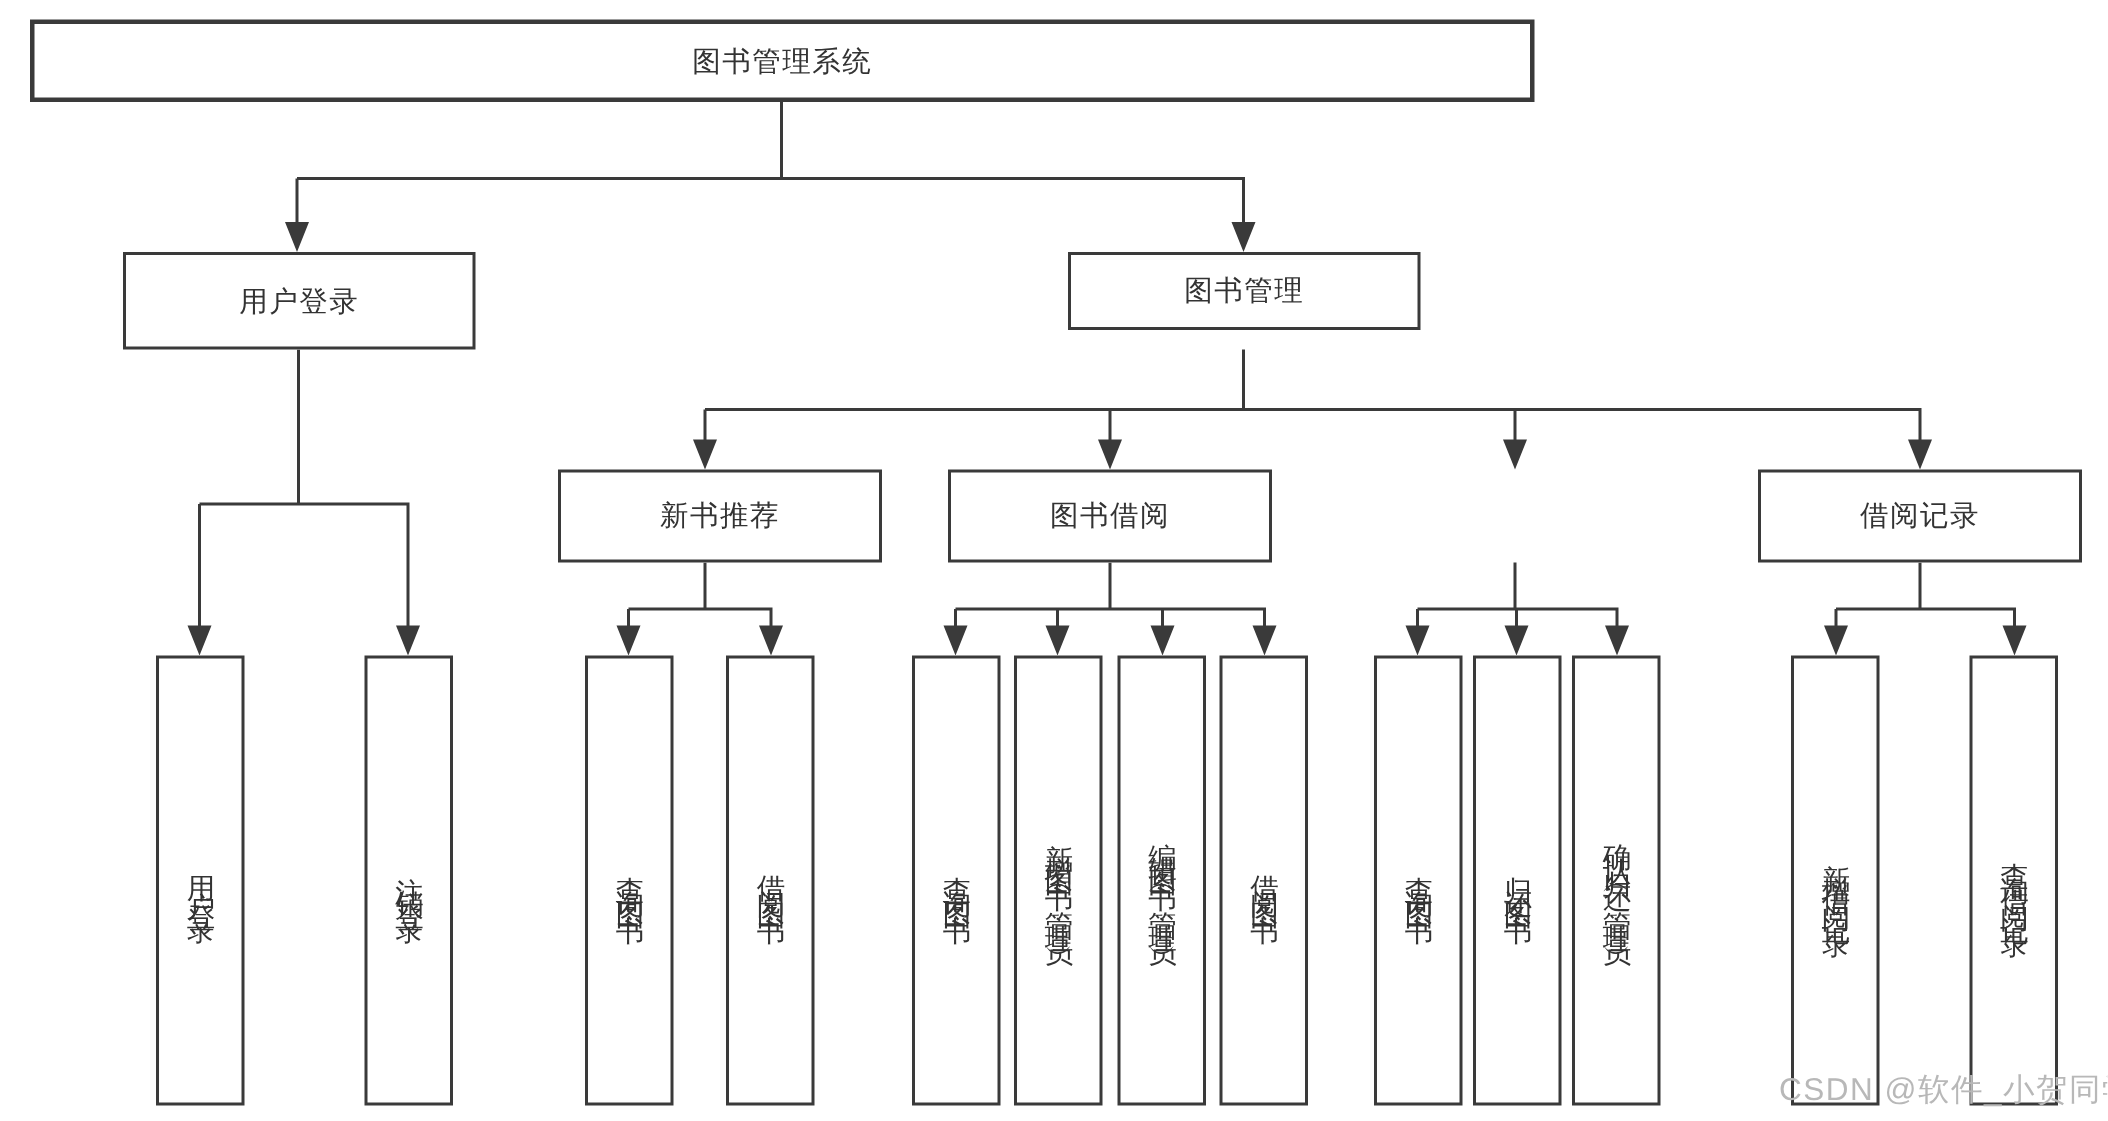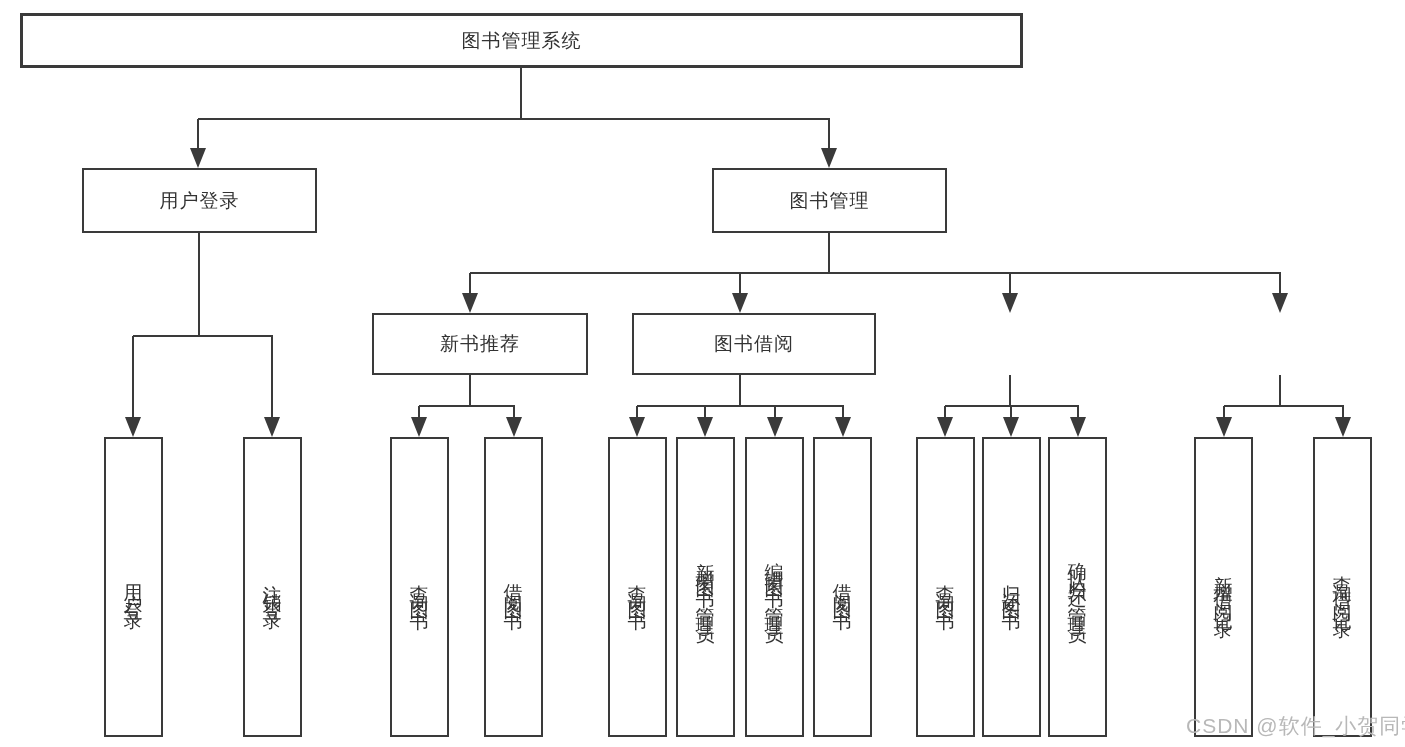--- a/index.html
+++ b/index.html
@@ -70,29 +70,32 @@
       M1216 417 h16 l-8 20 z  M1335 417 h16 l-8 20 z"></path>
   </svg>
 
   <div class="node hbox root" style="left:20px;top:13px;width:1003px;height:55px">
     <span>图书管理系统</span>
   </div>
 
   <div class="node hbox" style="left:82px;top:168px;width:235px;height:65px">
     <span>用户登录</span>
   </div>
-  <div class="node hbox" style="left:712px;top:168px;width:235px;height:65px">
+  <div class="node hbox" style="left:712px;top:168px;width:235px;height:52px">
     <span>图书管理</span>
   </div>
 
   <div class="node hbox" style="left:372px;top:313px;width:216px;height:62px">
     <span>新书推荐</span>
   </div>
-  <div class="node hbox" style="left:632px;top:313px;width:244px;height:62px">
+  <div class="node hbox" style="left:632px;top:313px;width:216px;height:62px">
     <span>图书借阅</span>
+  </div>
+  <div class="node hbox" style="left:1172px;top:313px;width:216px;height:62px">
+    <span>借阅记录</span>
   </div>
 
   <div class="node vbox" style="left:104px;top:437px;width:59px;height:300px">
     <span>用户登录</span>
   </div>
   <div class="node vbox" style="left:243px;top:437px;width:59px;height:300px">
     <span>注销登录</span>
   </div>
 
   <div class="node vbox" style="left:390px;top:437px;width:59px;height:300px">

